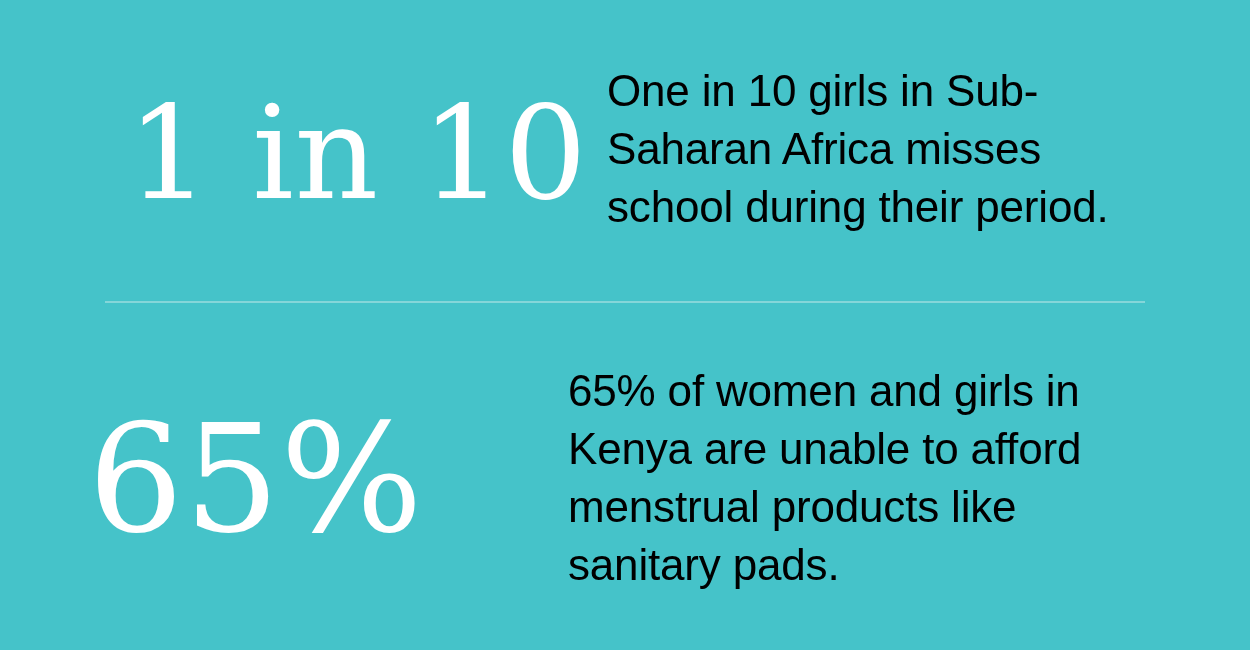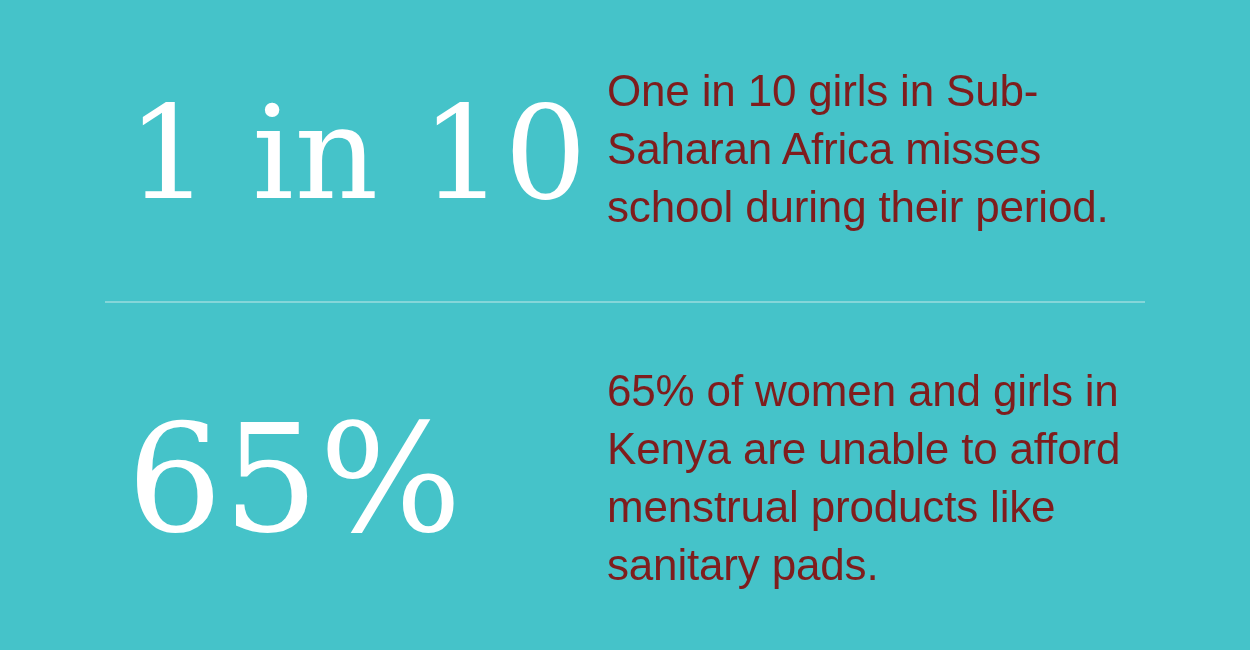--- a/index.html
+++ b/index.html
@@ -38,21 +38,21 @@
   }
 
   .stat-row-1 {
     height: 302px;
     padding-left: 105px;
     padding-right: 105px;
   }
 
   .stat-row-2 {
     height: 348px;
-    padding-left: 117px;
+    padding-left: 78px;
     padding-right: 105px;
   }
 
   
   .stat-figure {
     flex: 0 0 440px;
     width: 440px;
     color: #ffffff;
     font-family: "DejaVu Serif", "Liberation Serif", serif;
     font-weight: 400;
@@ -71,21 +71,21 @@
 
   .stat-row-2 .stat-figure {
     font-size: 150px;
     padding-left: 10px;
     padding-top: 6px;
   }
 
   
   .stat-text {
     flex: 1 1 auto;
-    color: #7f1d1d;
+    color: #000000;
     font-family: "Liberation Sans", sans-serif;
     font-weight: 400;
     font-size: 44px;
     line-height: 58px;
     letter-spacing: -0.004em;
     max-width: 575px;
     -webkit-font-smoothing: antialiased;
   }
 
   .stat-row-1 .stat-text {

